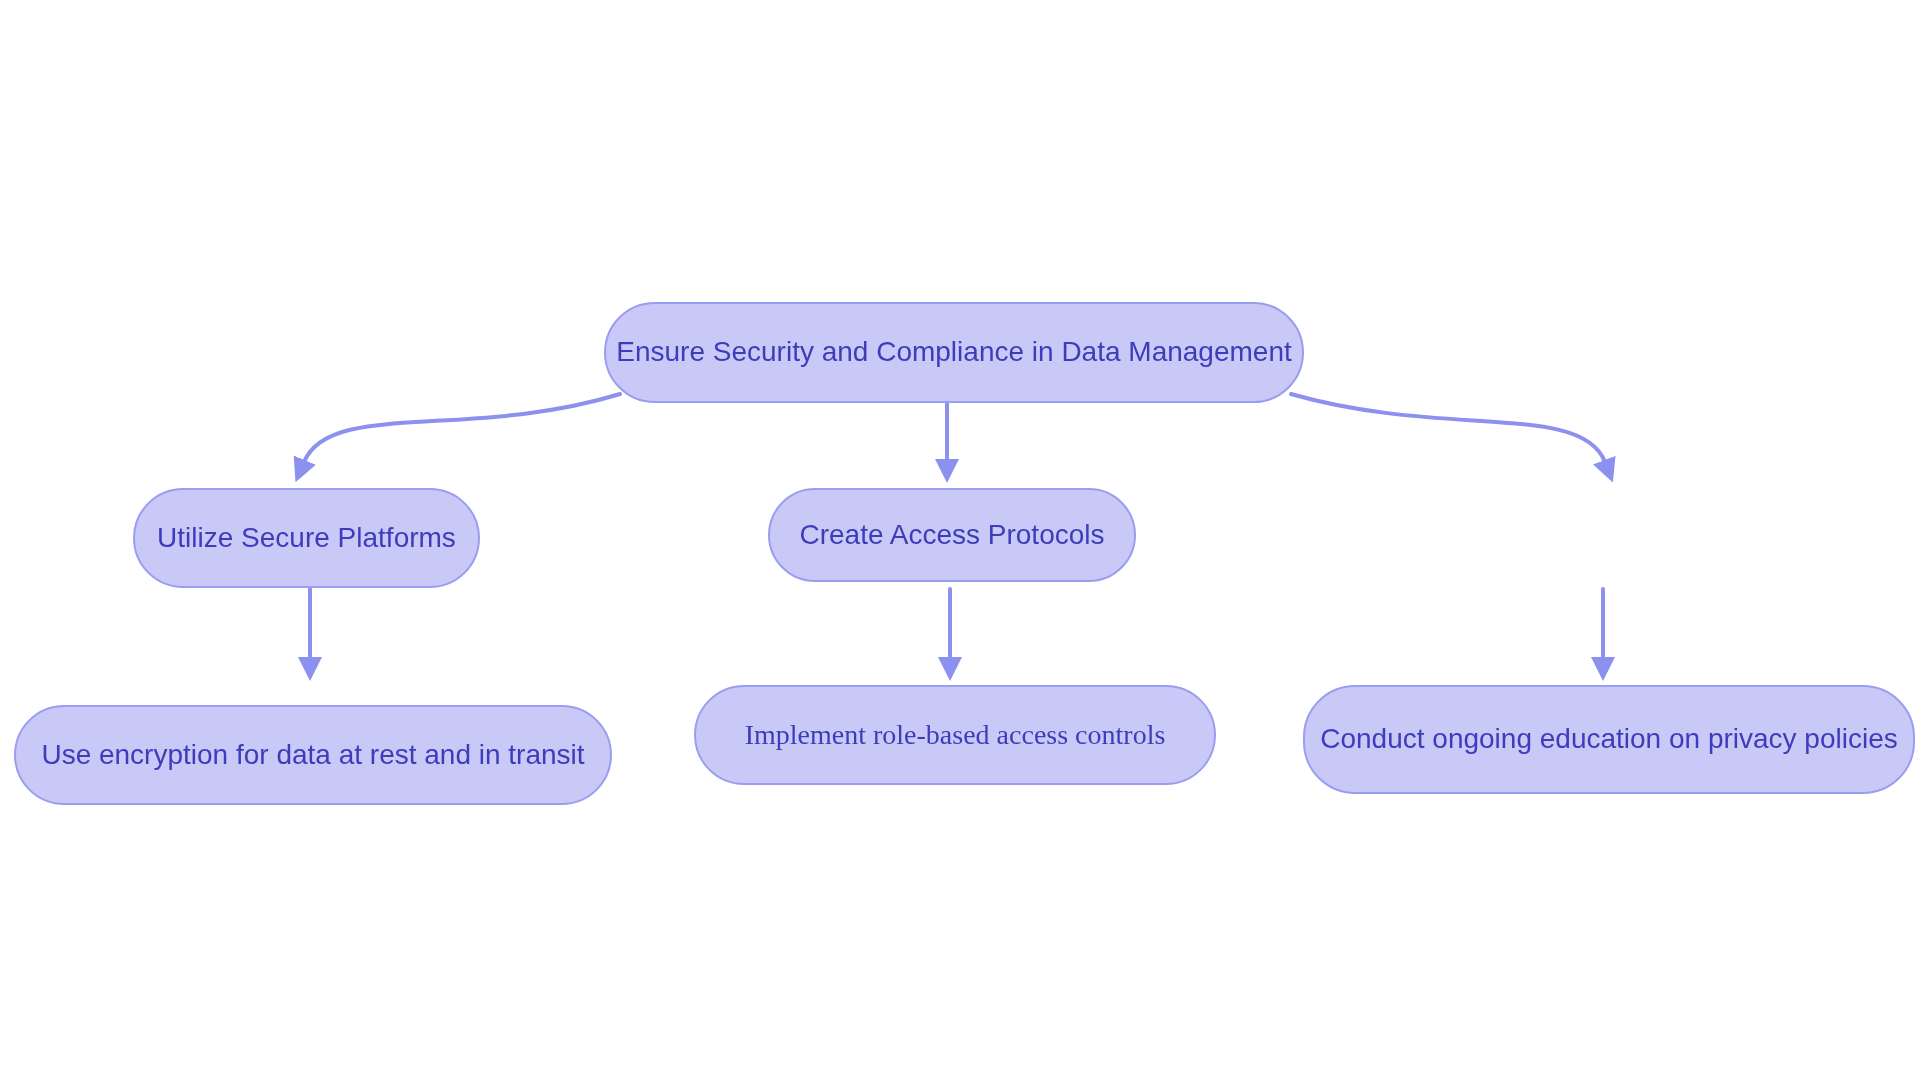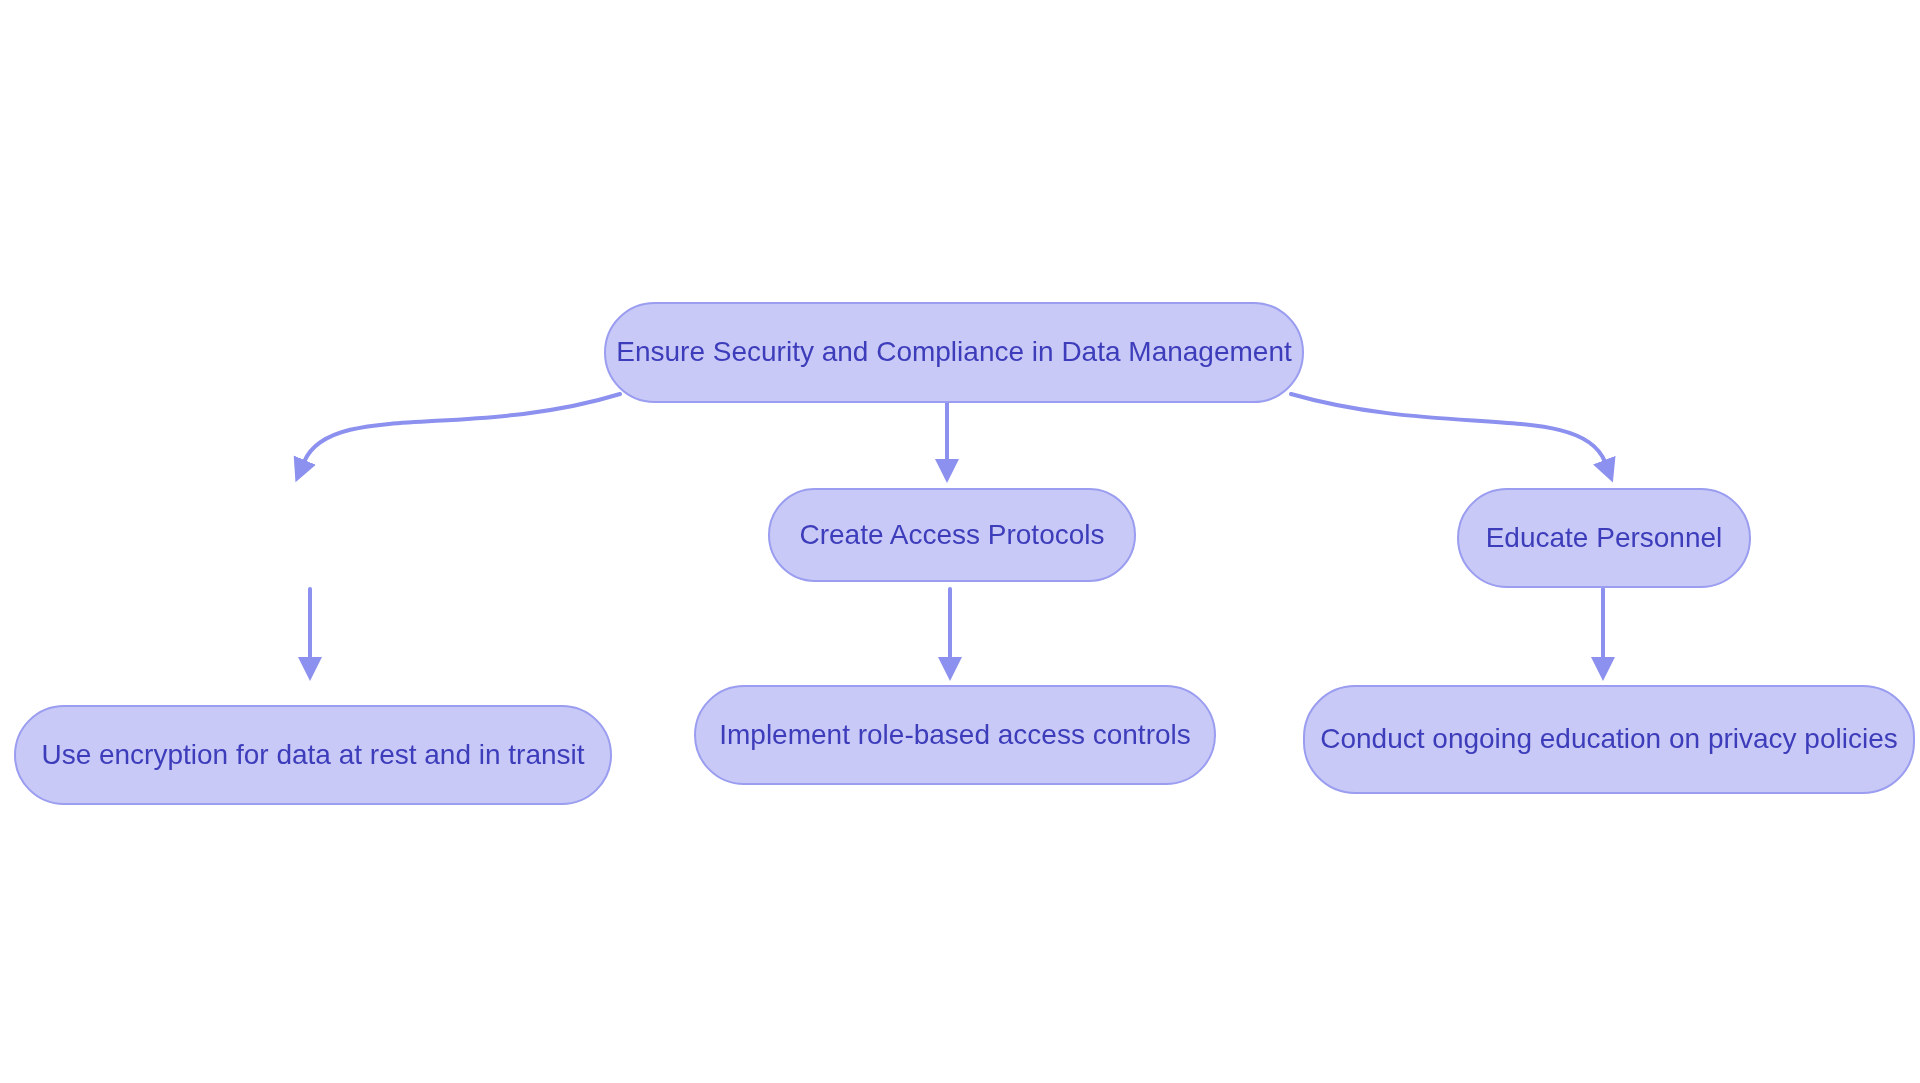--- a/index.html
+++ b/index.html
@@ -45,21 +45,21 @@
     font-size: 28px;
     line-height: 1.15;
     padding: 0 20px;
     white-space: nowrap;
   }
   .node-root        { left: 604px;  top: 302px; width: 700px; height: 101px; }
   .node-left        { left: 133px;  top: 488px; width: 347px; height: 100px; }
   .node-center      { left: 768px;  top: 488px; width: 368px; height: 94px; }
   .node-right       { left: 1457px; top: 488px; width: 294px; height: 100px; }
   .node-left-child  { left: 14px;   top: 685px; width: 598px; height: 100px; margin-top: 20px; }
-  .node-center-child{ left: 694px;  top: 685px; width: 522px; height: 100px; }
+  .node-center-child{ left: 694px;  top: 685px; width: 522px; height: 100px; font-family: Liberation Serif, serif; }
   .node-right-child { left: 1303px; top: 685px; width: 612px; height: 109px; }
 </style>
 </head>
 <body>
 
 <div class="canvas">
 
   <svg class="edges" viewBox="0 0 1920 1083" xmlns="http://www.w3.org/2000/svg">
     <defs>
       <marker id="arrowhead" markerWidth="8" markerHeight="8" refX="0.5" refY="3" orient="auto" markerUnits="strokeWidth">
@@ -69,24 +69,24 @@
     <path class="edge" d="M 620 394 C 470 440, 330 400, 304 462" marker-end="url(#arrowhead)"></path>
     <path class="edge" d="M 947 402 L 947 461" marker-end="url(#arrowhead)"></path>
     <path class="edge" d="M 1291 394 C 1444 438, 1582 402, 1605 462" marker-end="url(#arrowhead)"></path>
     <path class="edge" d="M 310 589 L 310 659" marker-end="url(#arrowhead)"></path>
     <path class="edge" d="M 950 589 L 950 659" marker-end="url(#arrowhead)"></path>
     <path class="edge" d="M 1603 589 L 1603 659" marker-end="url(#arrowhead)"></path>
   </svg>
 
   <div class="node node-root">Ensure Security and Compliance in Data Management</div>
 
+  <div class="node node-left">Utilize Secure Platforms</div>
 
   <div class="node node-center">Create Access Protocols</div>
 
-  <div class="node node-right">Educate Personnel</div>
 
   <div class="node node-left-child">Use encryption for data at rest and in transit</div>
 
   <div class="node node-center-child">Implement role-based access controls</div>
 
   <div class="node node-right-child">Conduct ongoing education on privacy policies</div>
 
 </div>
 
 </body></html>

